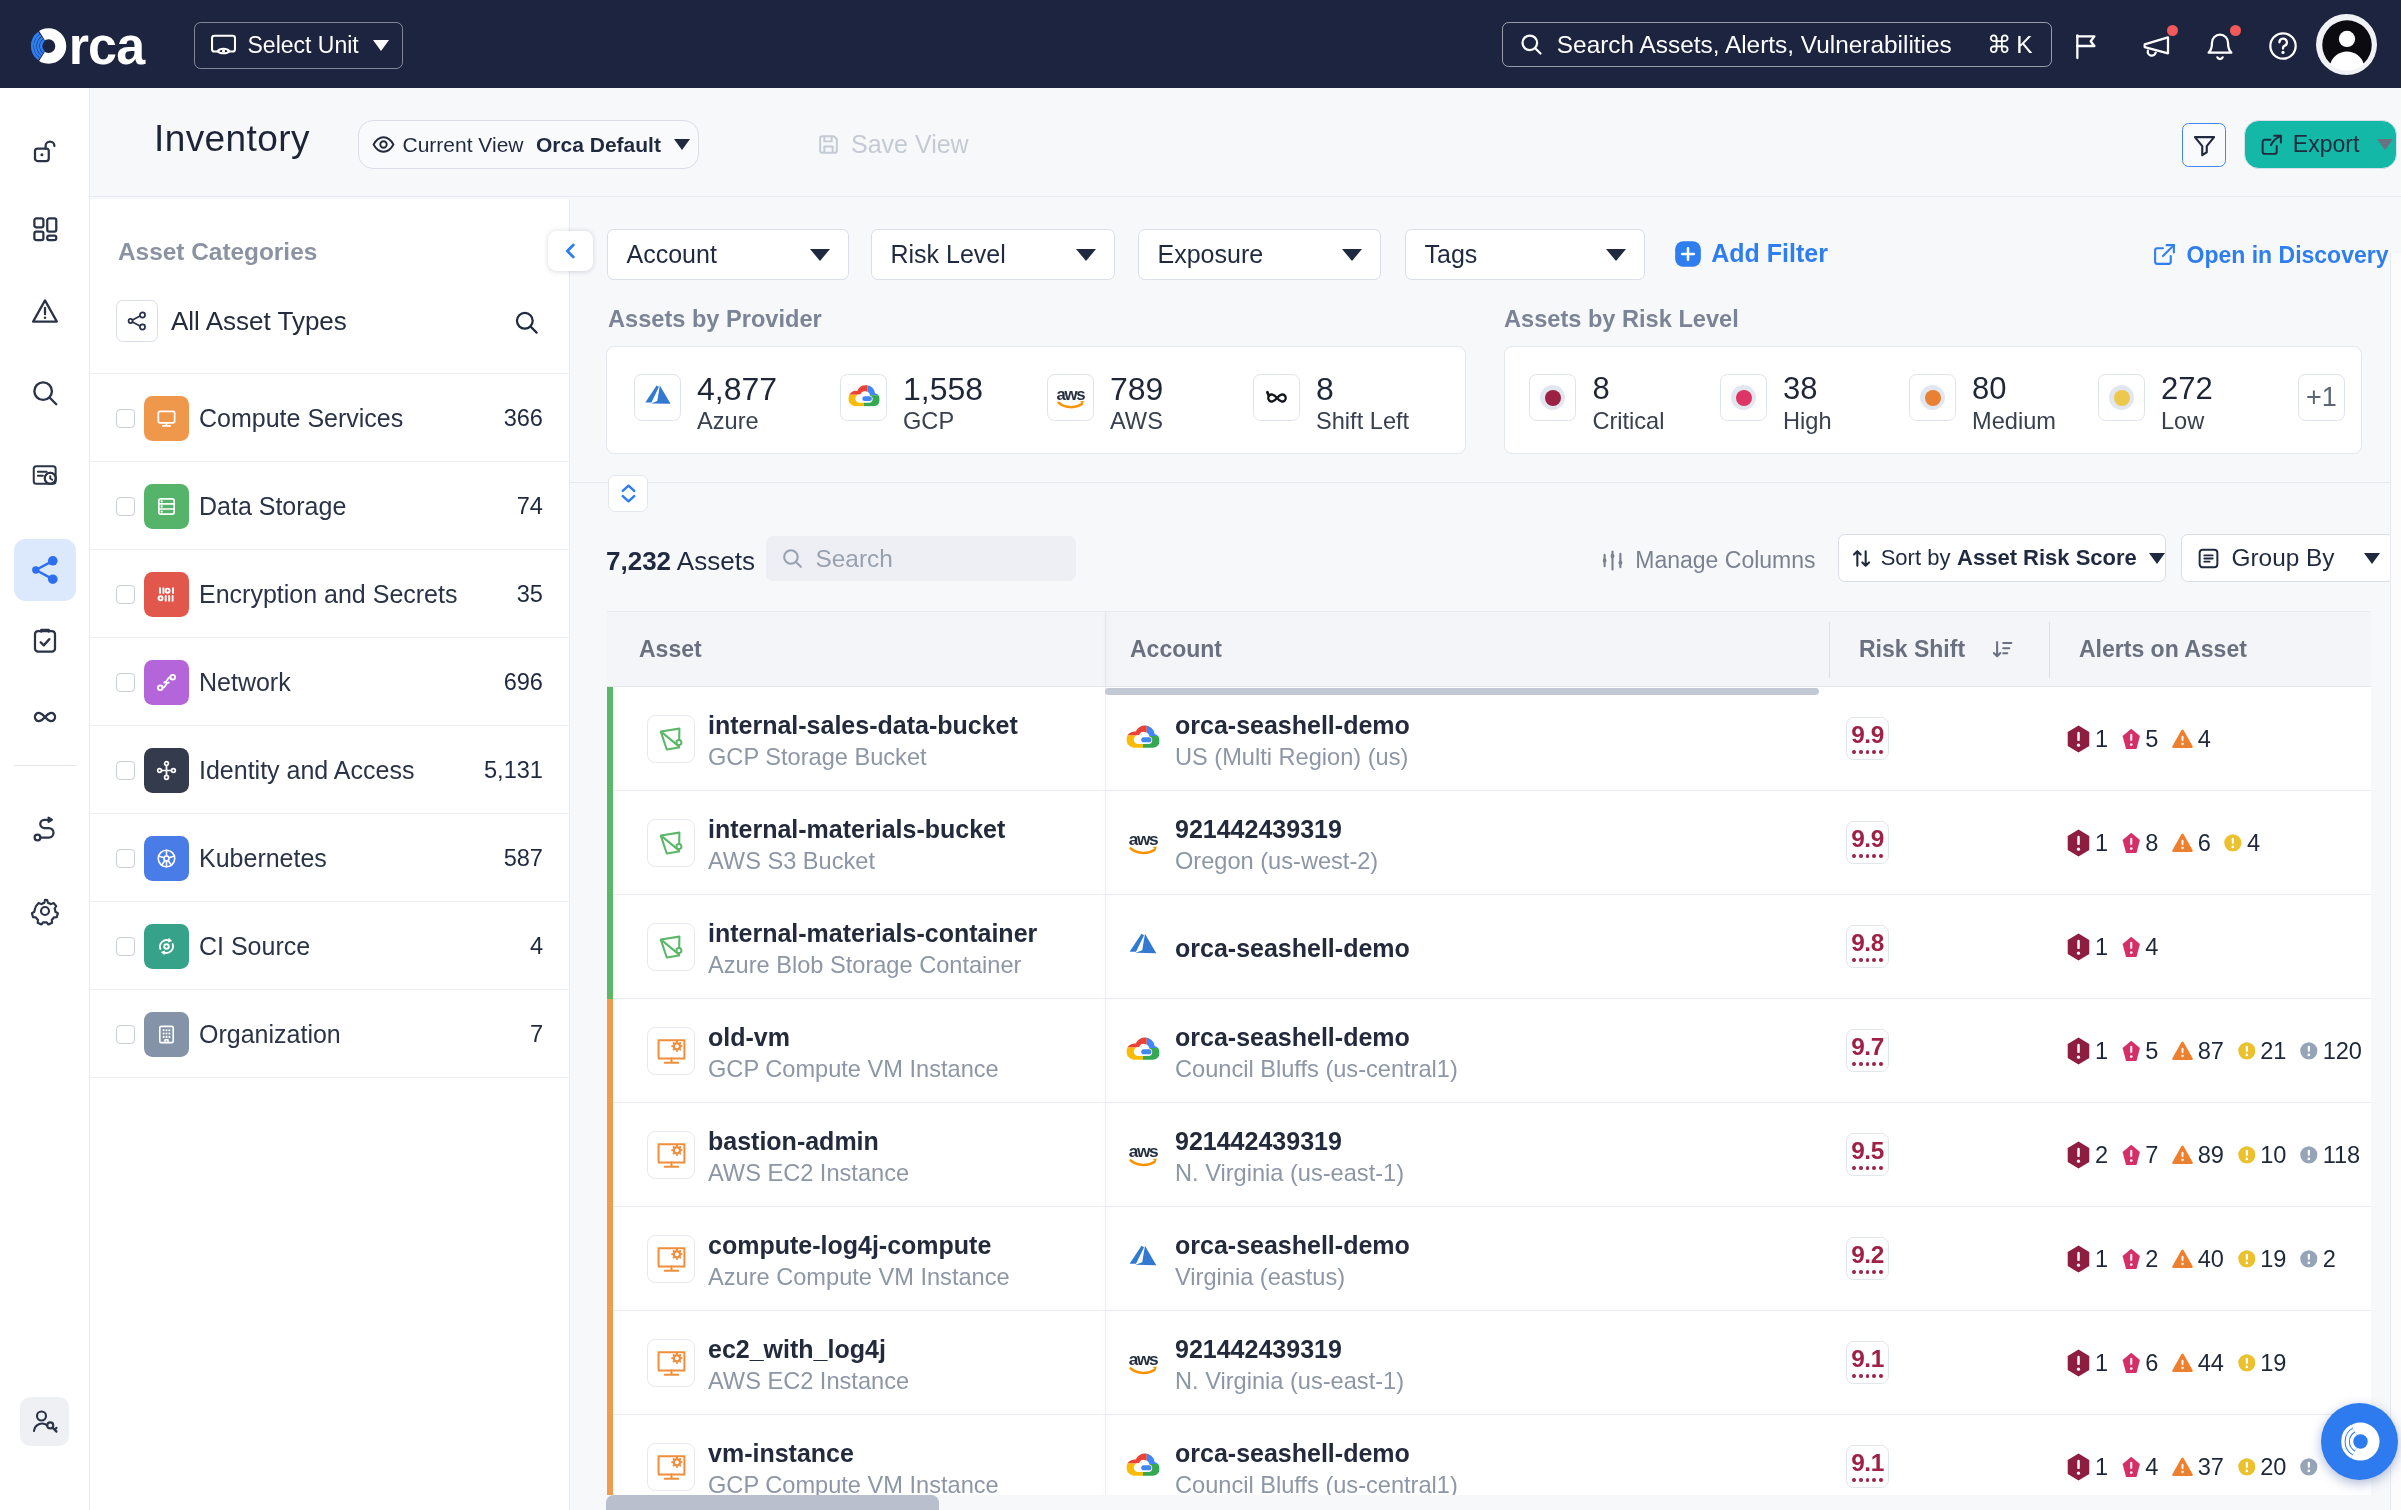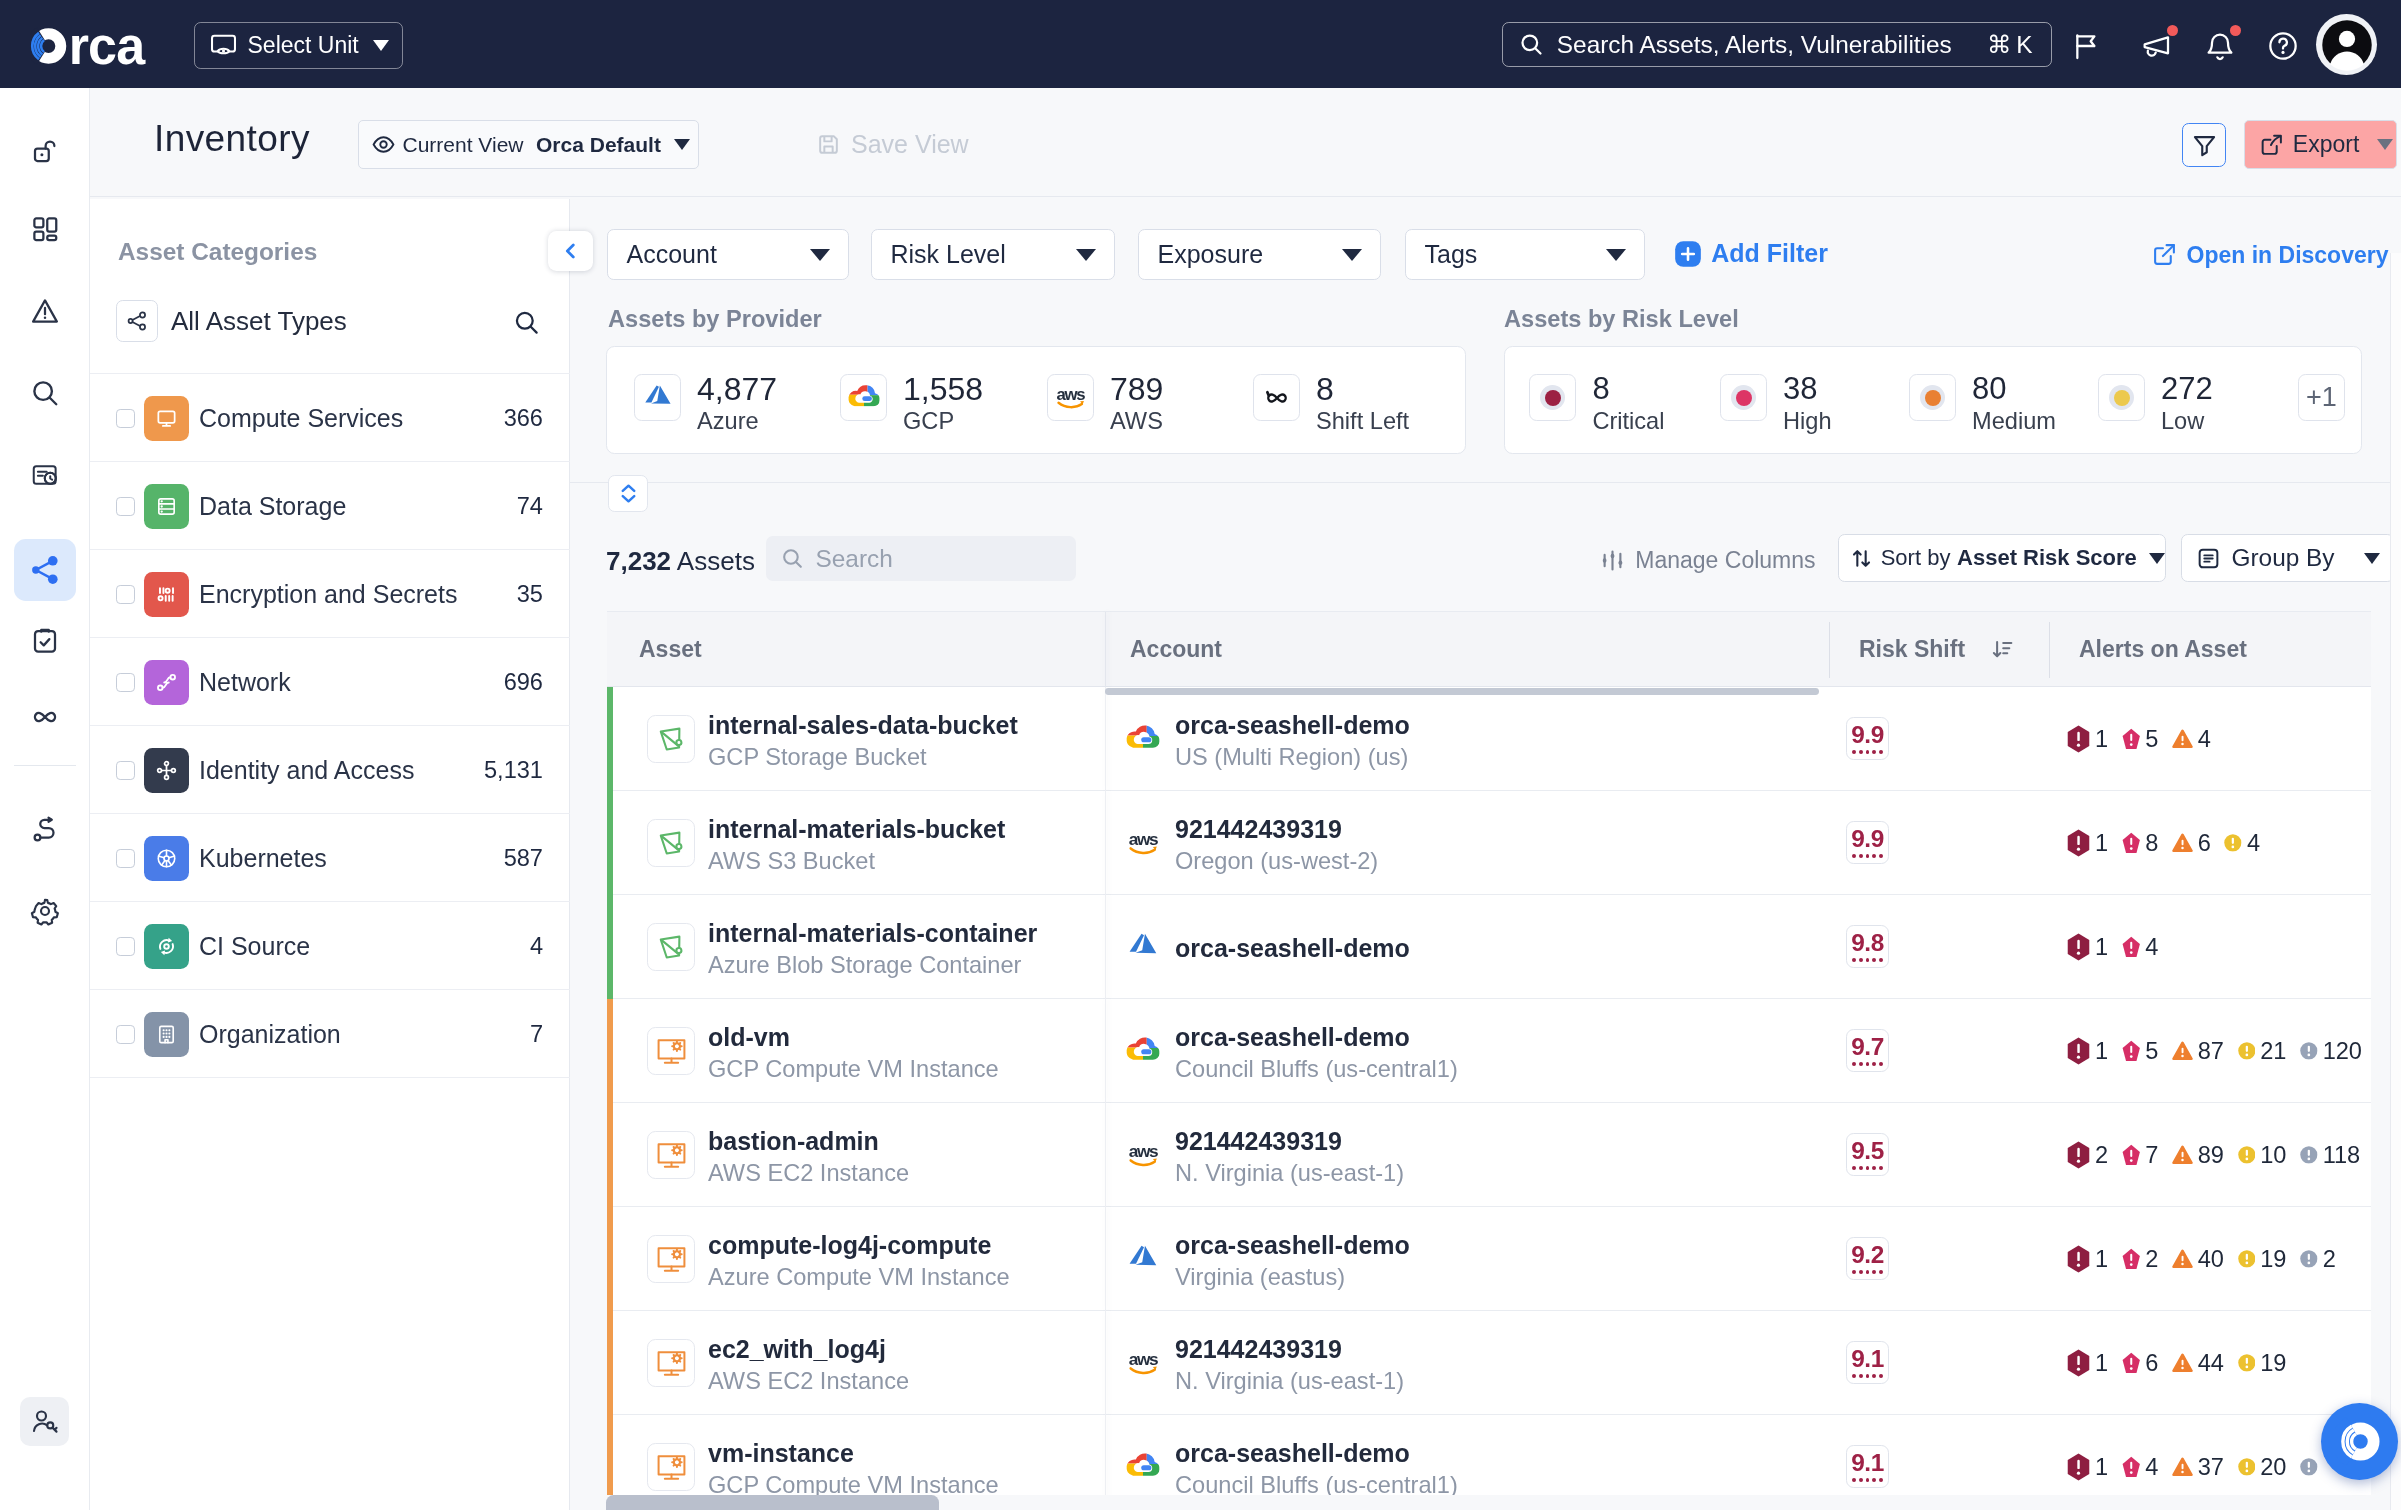--- a/index.html
+++ b/index.html
@@ -17,21 +17,21 @@
 .reddot{position:absolute;width:11px;height:11px;border-radius:50%;background:#f25a5a}
 
 #rail{position:absolute;left:0;top:88px;width:90px;height:1422px;background:#fff;border-right:0.8px solid #e8ebf0}
 .rlic{position:absolute;left:30px;width:30px;height:30px}
 #railactive{position:absolute;left:13.5px;top:451px;width:62px;height:62px;background:#dce9fc;border-radius:11.8px}
 #raildiv{position:absolute;left:13.5px;top:677px;width:62px;height:0.8px;background:#e4e8ee}
 #railuser{position:absolute;left:20px;top:1309px;width:49px;height:49px;background:#eef0f4;border-radius:10px}
 
 #phead{position:absolute;left:90px;top:88px;width:2311px;height:109px;background:#f7f8fa;border-bottom:0.8px solid #e6e9ef}
 #ptitle{position:absolute;left:64px;top:30px;font-size:37px;color:#1d2438;font-weight:500;letter-spacing:0.4px}
-.hbox{position:absolute;background:#f9fafc;border:0.8px solid #d9dee8;border-radius:5px;display:flex;align-items:center;font-size:24.4px;color:#1f2940}
+.hbox{position:absolute;background:#f9fafc;border:0.8px solid #d9dee8;border-radius:15px;display:flex;align-items:center;font-size:24.4px;color:#1f2940}
 #curview{left:268px;top:32px;width:341px;height:49px;gap:6.7px;padding-left:11.8px;font-size:21px;white-space:nowrap}
 #saveview{position:absolute;left:726px;top:42px;display:flex;gap:10px;align-items:center;font-size:25px;color:#c5cbd5}
 #fbtn{position:absolute;left:2092px;top:35px;width:44px;height:44px;border:1.3px solid #4285f4;border-radius:6.7px;background:#f9fafc;display:flex;align-items:center;justify-content:center}
 #exportb{left:2154px;top:32px;width:153px;height:49px;gap:9.3px;padding-left:13.5px;font-size:23px}
 
 #cats{position:absolute;left:90px;top:199px;width:480px;height:1311px;background:#fff;border-right:0.8px solid #e6e9ef}
 #cats h3{position:absolute;left:28px;top:39px;font-size:24.4px;color:#8b93a3;font-weight:700}
 #allrow{position:absolute;left:0;top:93px;width:480px;height:82px}
 #allrow .ibox{position:absolute;left:26px;top:7.6px;width:42px;height:42px;border:0.8px solid #d9dee8;border-radius:6.7px}
 #allrow .lbl{position:absolute;left:81px;top:13.5px;font-size:26px;color:#242c3e}
@@ -177,21 +177,21 @@
   <div id="saveview"><svg width="25" height="25" viewBox="0 0 24 24" fill="none" stroke="#c5cbd5" stroke-width="1.9" stroke-linejoin="round">
           <path d="M4 6 a2,2 0 0 1 2-2 h11 l3 3 v11 a2,2 0 0 1 -2,2 H6 a2,2 0 0 1 -2-2 z"></path>
           <path d="M8 4 v5 h7 V4"></path>
           <path d="M8 20 v-6 h8 v6"></path>
         </svg>Save View</div>
   <div id="fbtn">
         <svg width="27" height="27" viewBox="0 0 24 24" fill="none" stroke="#1f2940" stroke-width="1.9" stroke-linejoin="round">
           <path d="M3.5 4.5 h17 L14 12.5 v5.5 l-4 2.5 v-8 z"></path>
         </svg>
       </div>
-  <div class="hbox" id="exportb" style="background:#fca5a5">
+  <div class="hbox" id="exportb" style="background:#14b8a6">
         <svg width="25" height="25" viewBox="0 0 24 24" fill="none" stroke="#1f2940" stroke-width="1.9" stroke-linecap="round" stroke-linejoin="round">
           <path d="M17 13.5 V19 a2,2 0 0 1 -2,2 H5.5 a2,2 0 0 1 -2-2 V9.5 a2,2 0 0 1 2-2 H11"></path>
           <path d="M14.5 3.5 H21 V10"></path>
           <path d="M11.5 12.5 C14 7.5 17 5.5 20.5 4"></path>
         </svg>
         <span>Export</span>
         <span class="caret sm" style="margin-left:8.4px;border-top-color:#6a7180"></span>
       </div>
 </div>
 <div id="topbar">

